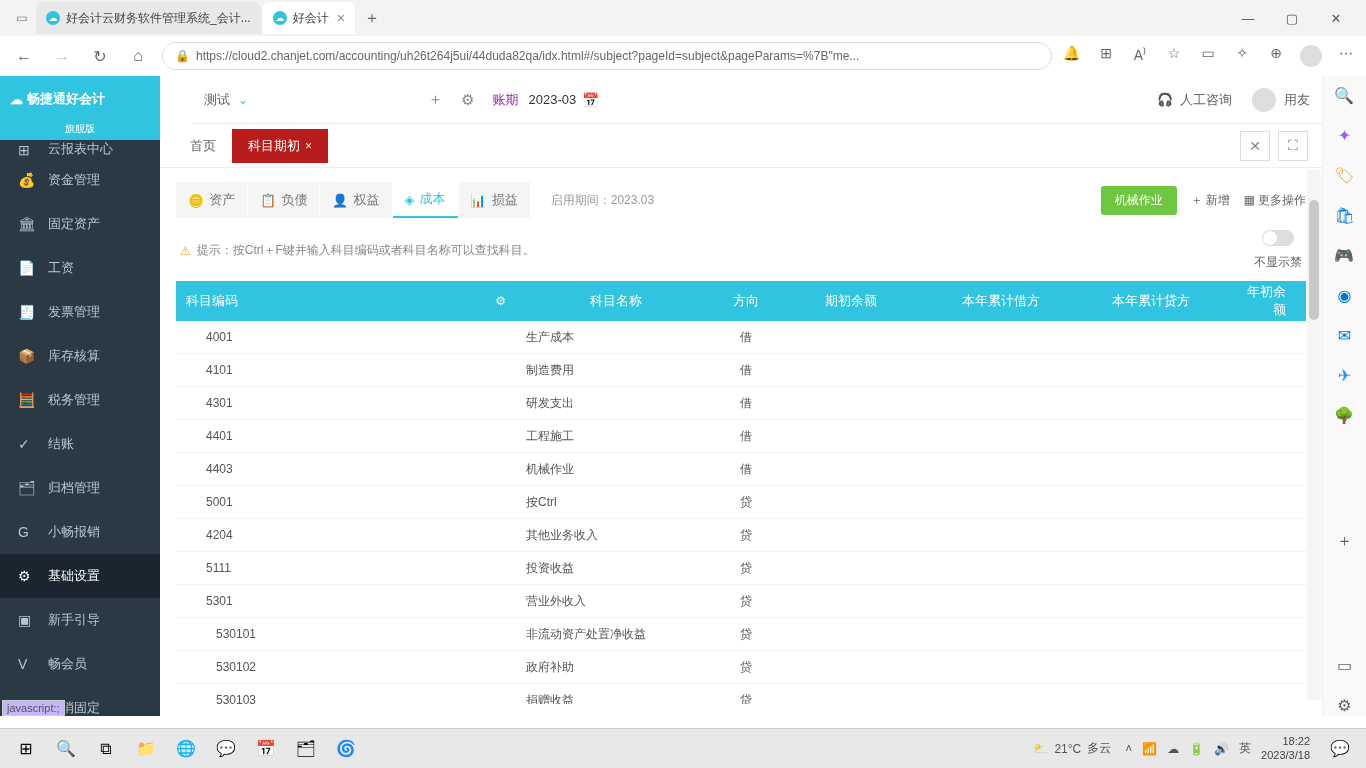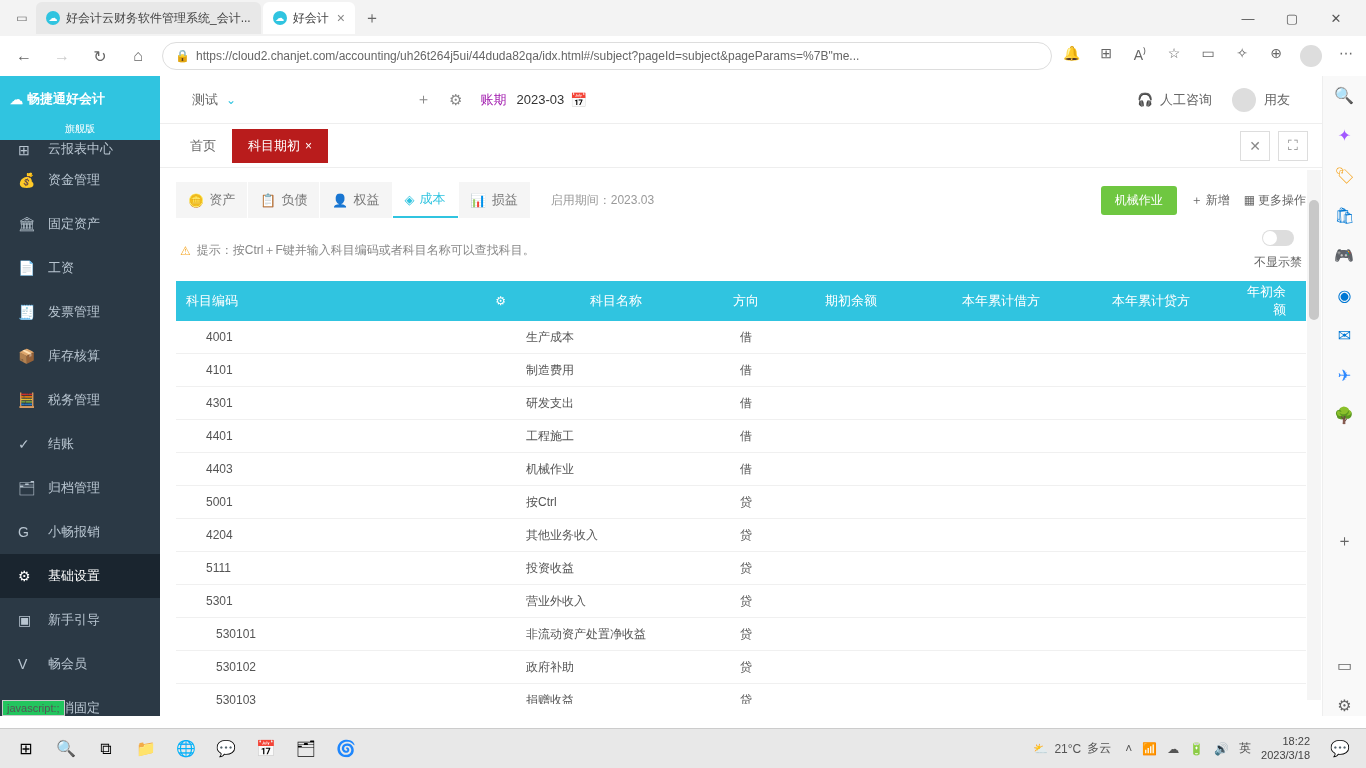--- a/index.html
+++ b/index.html
@@ -32,21 +32,21 @@
 
 .app { position: absolute; top: 76px; left: 0; right: 44px; bottom: 52px; display: flex; }
 .sidebar { width: 160px; background: #2b3945; color: #b8c5d0; overflow: hidden; }
 .sidebar .logo { height: 46px; background: #30c4e0; color: #fff; display: flex; align-items: center; padding: 0 10px; font-size: 13px; font-weight: bold; }
 .side-item { height: 44px; display: flex; align-items: center; padding: 0 18px; font-size: 13px; cursor: pointer; }
 .side-item.active { background: #1a252f; color: #fff; }
 .side-item .si-icon { width: 20px; margin-right: 10px; font-size: 14px; }
 .side-item.cut { height: 18px; overflow: hidden; align-items: flex-end; }
 
 .main { flex: 1; background: #fff; display: flex; flex-direction: column; overflow: hidden; }
-.topbar { height: 48px; border-bottom: 1px solid #eee; display: flex; align-items: center; padding: 0 32px; }
+.topbar { height: 48px; border-bottom: 1px solid #eee; display: flex; align-items: center; padding: 0 12px; margin-left: 32px; }
 .topbar .proj { color: #666; font-size: 13px; margin-right: 8px; }
 .topbar .chev { color: #30c4e0; font-size: 12px; margin-right: 180px; }
 .topbar .tb-icon { color: #888; font-size: 15px; margin-right: 18px; }
 .topbar .period-label { color: #a21caf; font-size: 13px; margin-right: 10px; }
 .topbar .period-val { color: #333; font-size: 13px; margin-right: 6px; }
 .topbar .cal { color: #30c4e0; font-size: 14px; }
 .topbar .spacer { flex: 1; }
 .topbar .consult { display: flex; align-items: center; color: #666; font-size: 13px; margin-right: 20px; gap: 6px; }
 .topbar .user { display: flex; align-items: center; gap: 8px; color: #666; font-size: 13px; }
 .topbar .avatar { width: 24px; height: 24px; background: #ddd; border-radius: 50%; }
@@ -87,21 +87,21 @@
 .c6 { width: 150px; text-align: center; }
 .c7 { flex: 1; text-align: right; padding-right: 20px !important; }
 .tbl-row { display: flex; height: 33px; align-items: center; font-size: 12px; color: #555; border-bottom: 1px solid #f0f0f0; }
 .tbl-row .c1.indent { padding-left: 40px !important; }
 .gear { font-size: 12px; }
 
 .vscroll { position: absolute; right: 45px; top: 170px; width: 14px; height: 530px; background: #f5f5f5; }
 .vscroll .thumb { width: 10px; margin: 2px; height: 120px; background: #c8c8c8; border-radius: 5px; margin-top: 30px; }
 
 
-.js-indicator { position: absolute; left: 2px; bottom: 52px; background: #22c55e; border: 1px solid #ccc; padding: 1px 4px; font-size: 11px; color: #555; }
+.js-indicator { position: absolute; left: 2px; bottom: 52px; background: #c4b5fd; border: 1px solid #ccc; padding: 1px 4px; font-size: 11px; color: #555; }
 
 
 .taskbar { position: absolute; bottom: 0; left: 0; right: 0; height: 40px; background: #e8e8e8; border-top: 1px solid #ccc; display: flex; align-items: center; padding: 0 6px; }
 .taskbar .tb-item { width: 40px; height: 32px; display: flex; align-items: center; justify-content: center; font-size: 16px; }
 .taskbar .weather { margin-left: auto; display: flex; align-items: center; gap: 6px; font-size: 12px; color: #555; }
 .taskbar .tray { display: flex; align-items: center; gap: 10px; font-size: 12px; color: #555; margin-left: 14px; }
 .taskbar .clock { display: flex; flex-direction: column; align-items: flex-end; font-size: 11px; color: #444; margin: 0 10px; line-height: 1.2; }
 </style>
 </head>
 <body>

